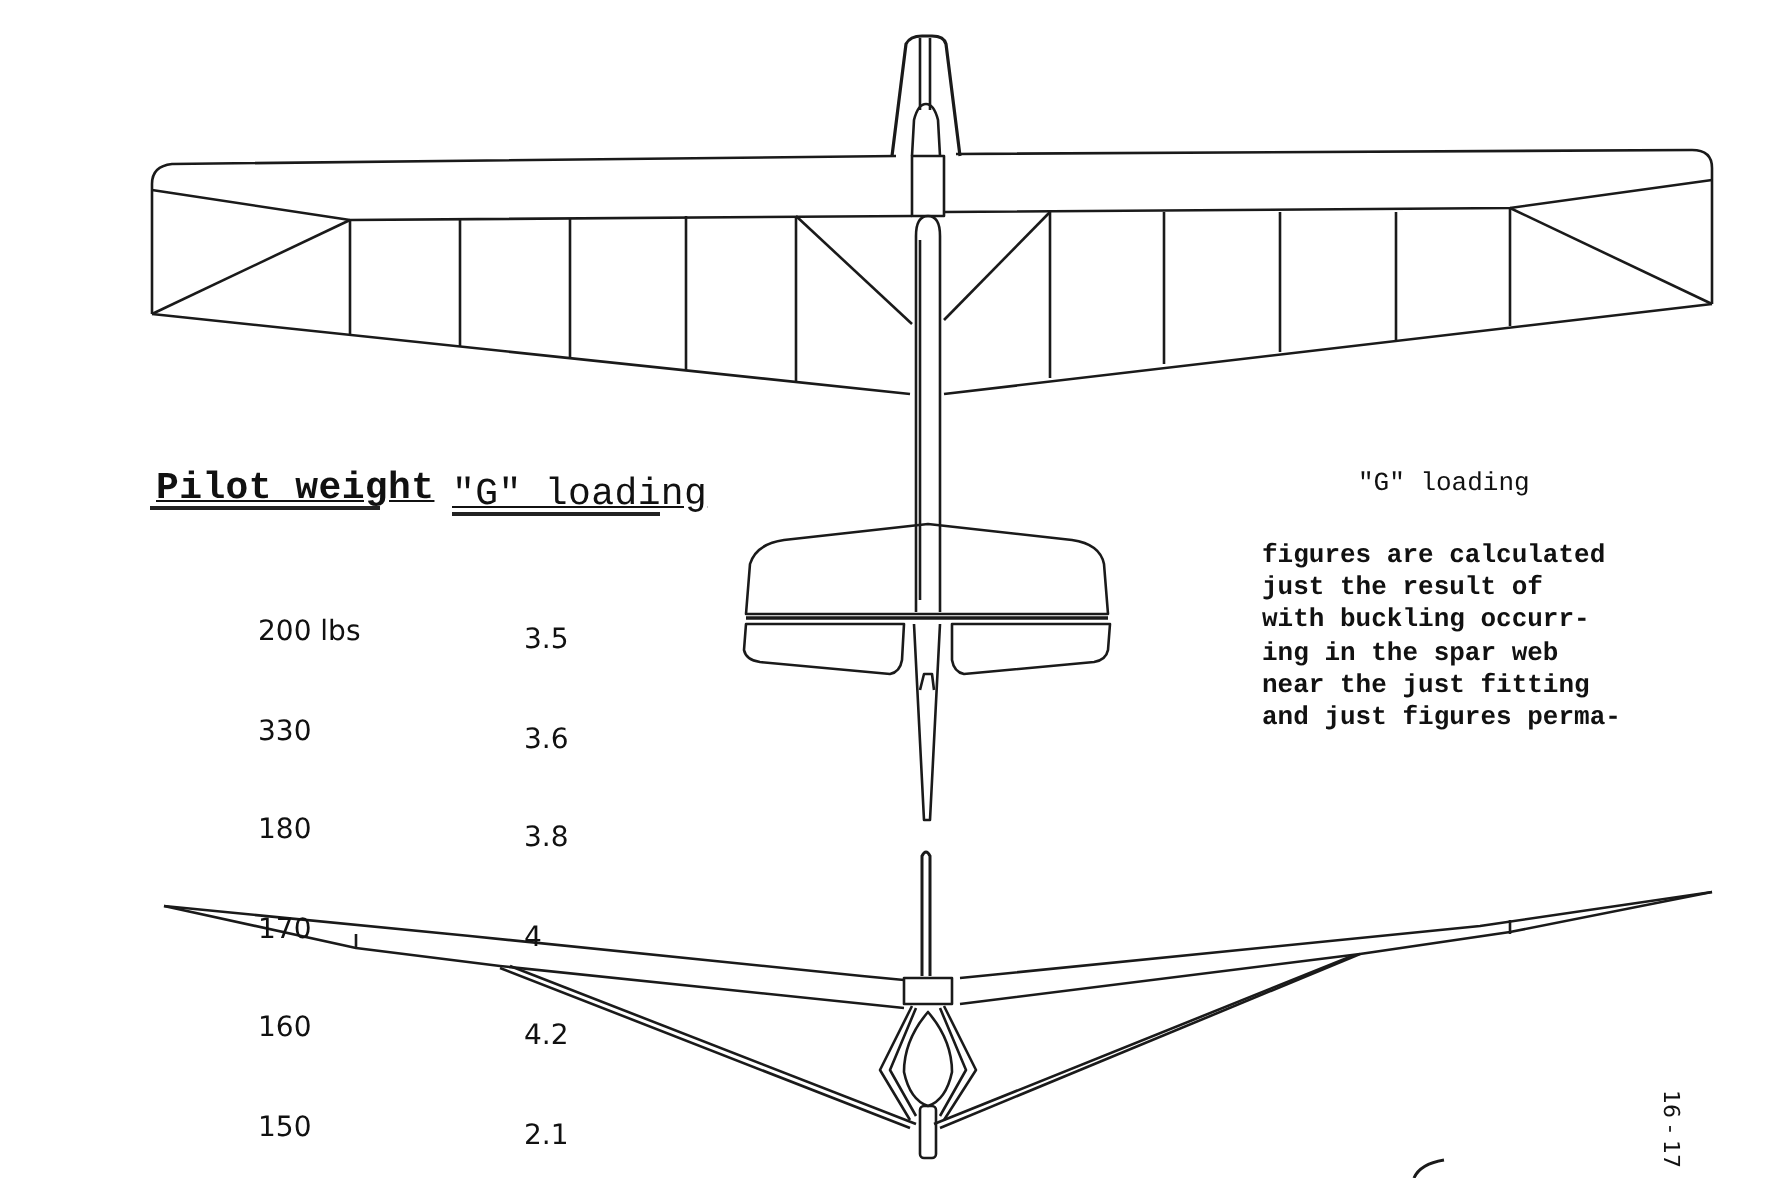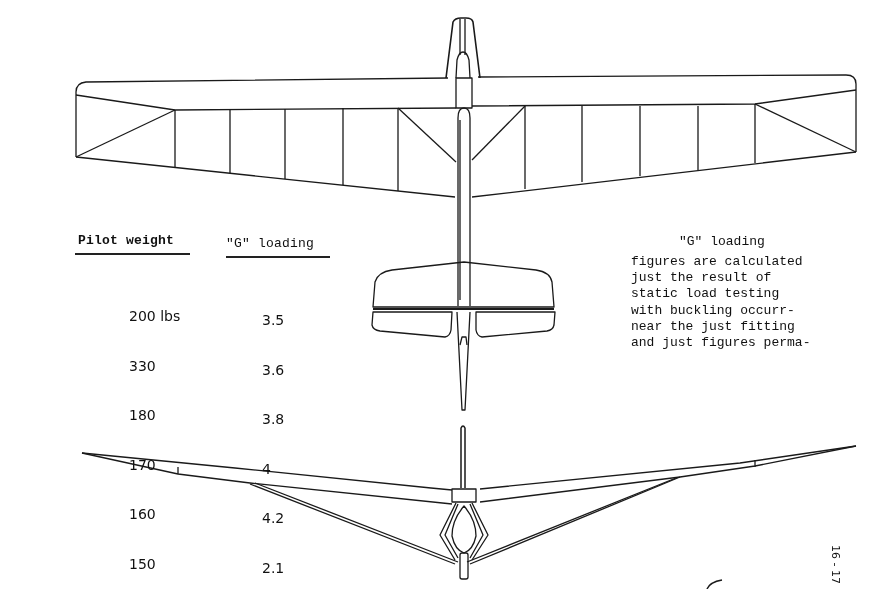--- a/index.html
+++ b/index.html
@@ -1,25 +1,25 @@
 <!DOCTYPE html>
 <html><head>
 <meta charset="utf-8">
 <style>
   html, body { margin:0; padding:0; background:#ffffff; }
   body { width:885px; height:589px; position:relative; overflow:hidden;
          font-family: "Liberation Mono", "DejaVu Sans Mono", monospace; color:#111; }
   .drawing { position:absolute; left:0; top:0; width:885px; height:589px; }
   .drawing svg { width:885px; height:589px; display:block; }
-  .col-head { position:absolute; font-size:13px; font-weight:bold; letter-spacing:0.2px; white-space:nowrap; }
+  .col-head { position:absolute; font-size:19px; font-weight:bold; letter-spacing:0.2px; white-space:nowrap;text-decoration:underline; }
   .col-head.g { font-weight:normal; }
   .rule { position:absolute; height:2px; background:#222; }
   .vals { position:absolute; font-family: "DejaVu Sans", sans-serif; font-size:14px; line-height:16.5px; white-space:pre; }
   .note-title { position:absolute; font-size:13px; white-space:nowrap; }
-  .note { position:absolute; font-size:13px; line-height:16.2px; font-weight:normal; white-space:nowrap; }
+  .note { position:absolute; font-size:13px; line-height:16.2px; font-weight:bold; white-space:nowrap;margin-top:16px; }
   .note div { margin:0; }
   .pgnum { position:absolute; left:842px; top:545px; transform:rotate(90deg); transform-origin:left top;
            font-family:"DejaVu Sans", sans-serif; font-size:11px; white-space:nowrap; }
 </style>
 </head>
 <body>
 
 <div class="drawing">
 <svg viewBox="0 0 885 589" xmlns="http://www.w3.org/2000/svg" fill="none" stroke="#1a1a1a" stroke-width="1.3" stroke-linejoin="round">
 
@@ -116,19 +116,19 @@
   <div>3.8</div>
   <div>4</div>
   <div>4.2</div>
   <div>2.1</div>
 </div>
 
 <div class="note-title" style="left:679px; top:234px;">"G" loading</div>
 <div class="note" style="left:631px; top:254px;">
   <div>figures are calculated</div>
   <div>just the result of</div>
-  <div>static load testing</div>
   <div>with buckling occurr-</div>
+  <div>ing in the spar web</div>
   <div>near the just fitting</div>
   <div>and just figures perma-</div>
 </div>
 
 <div class="pgnum">16 - 17</div>
 
 </body></html>

